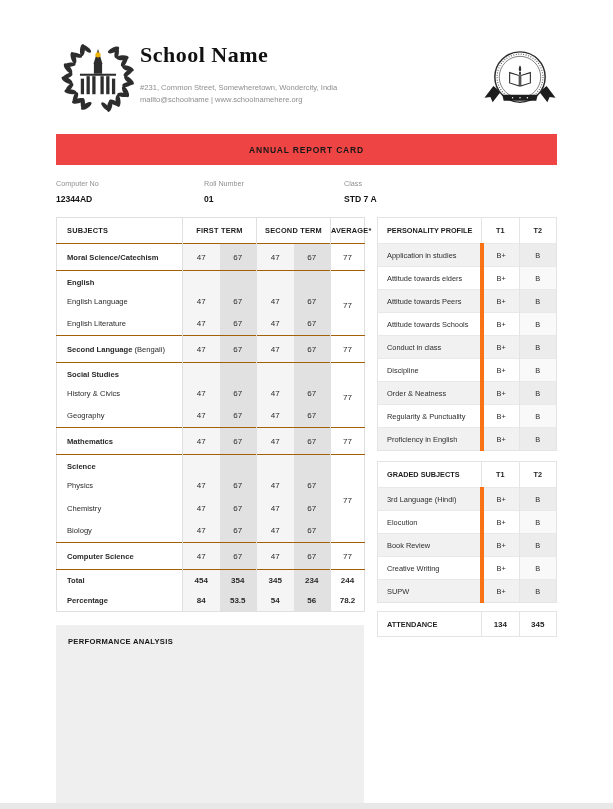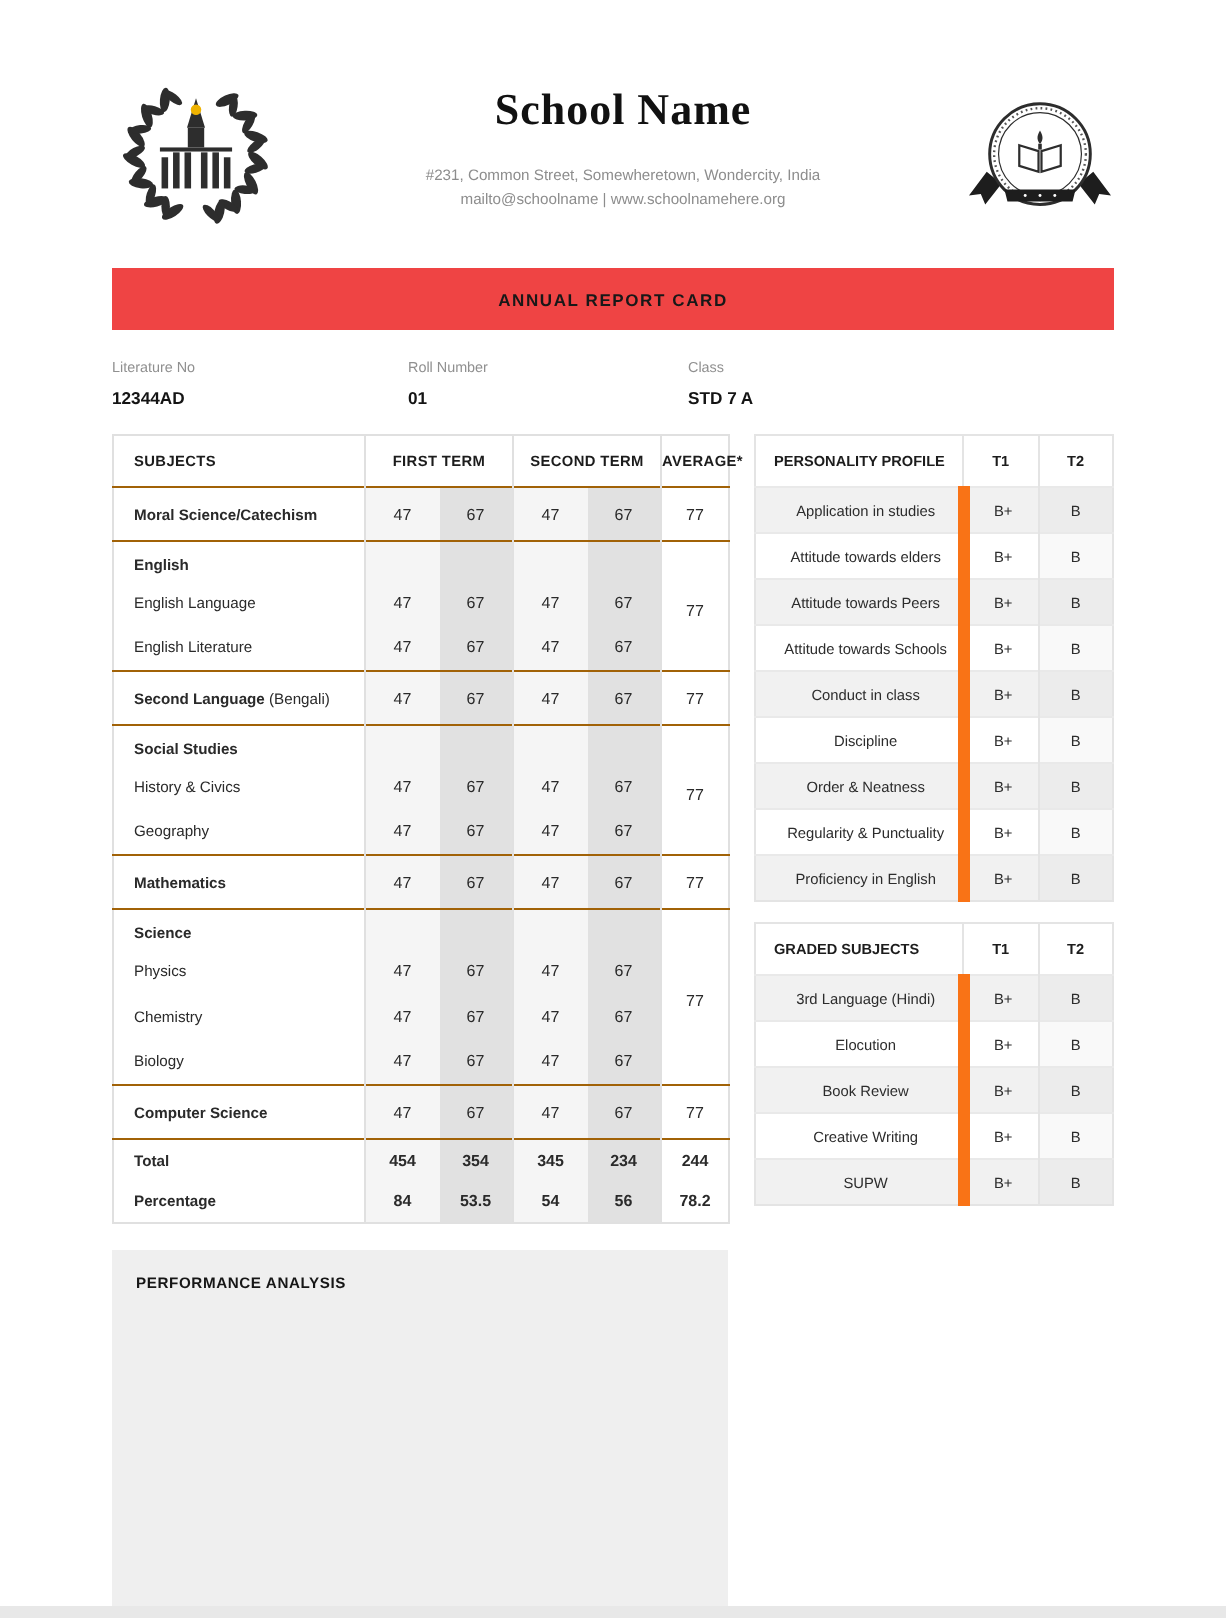--- a/index.html
+++ b/index.html
@@ -4,21 +4,21 @@
 <style>
   * { margin:0; padding:0; box-sizing:border-box; }
   html,body { background:#fff; }
   body { font-family:"Liberation Sans", sans-serif; color:#1f1f1f; }
   .page { position:relative; width:613px; height:809px; background:#fff; overflow:hidden; }
   .content { padding:0 56px; }
 
   
   .header { display:flex; align-items:flex-start; margin-top:36px; }
   .logo-left { width:84px; height:82px; flex:0 0 84px; }
-  .header-center { flex:1; text-align:center; padding-top:6px; }
+  .header-center { flex:1; padding-top:6px; }
   .school-name { font-family:"Liberation Serif", serif; font-weight:bold; font-size:22px; letter-spacing:0.5px; color:#111; }
   .address-line { margin-top:14px; font-size:7.6px; color:#8d8d8d; line-height:12px; }
   .contact-line { font-size:7.6px; color:#8d8d8d; line-height:12px; }
   .logo-right { width:74px; height:80px; flex:0 0 74px; margin-top:4px; }
 
   .banner { margin-top:14px; height:31px; background:#ef4444; display:flex; align-items:center; justify-content:center; }
   .banner span { font-size:8.5px; font-weight:bold; letter-spacing:0.8px; color:#181818; }
 
   
   .student-row { display:flex; margin-top:14px; }
@@ -60,21 +60,21 @@
 
   
   .side-table { width:100%; border:1px solid #e4e4e4; table-layout:fixed; }
   .side-table col.s-label { width:103px; }
   .side-table col.s-t { width:37px; }
   .side-table th { font-size:7.3px; font-weight:bold; color:#1c1c1c; height:26px; }
   .side-table th.s-h-label { text-align:left; padding-left:9px; border-right:1px solid #e4e4e4; }
   .side-table th.s-h-t { text-align:center; border-right:1px solid #e4e4e4; }
   .side-table th.s-h-t:last-child, .side-table td.s-c-t2 { border-right:none; }
   .side-table td { font-size:7.4px; color:#2c2c2c; height:23px; vertical-align:middle; border-top:1px solid #e9e9e9; }
-  .side-table td.s-c-label { padding-left:9px; border-right:6px solid #f97316;text-align:center; }
+  .side-table td.s-c-label { padding-left:9px; border-right:4px solid #f97316; }
   .side-table td.s-c-t1, .side-table td.s-c-t2 { text-align:center; }
   .side-table td.s-c-t1 { border-right:1px solid #e4e4e4; }
   .side-table tr.zebra td { background:#f1f1f1; }
   .side-table td.s-c-t2 { background:rgba(0,0,0,0.025); }
   .side-table tr.zebra td.s-c-t2 { background:#ececec; }
   .gap { height:10px; }
 
   
   .attendance-table { width:100%; border:1px solid #e4e4e4; table-layout:fixed; }
   .attendance-table col.s-label { width:103px; }
@@ -182,21 +182,21 @@
         </svg>
       </div>
     </div>
 
     <div class="banner">
       <span>ANNUAL REPORT CARD</span>
     </div>
 
     <div class="student-row">
         <div class="student-field sf-admission">
-          <div class="fl">Literature No</div>
+          <div class="fl">Computer No</div>
           <div class="fv">12344AD</div>
         </div>
         <div class="student-field sf-roll">
           <div class="fl">Roll Number</div>
           <div class="fv">01</div>
         </div>
         <div class="student-field sf-class">
           <div class="fl">Class</div>
           <div class="fv">STD 7 A</div>
         </div>
@@ -453,20 +453,34 @@
               <tr class="zebra">
                 <td class="s-c-label">SUPW</td>
                 <td class="s-c-t1">B+</td>
                 <td class="s-c-t2">B</td>
               </tr>
             </tbody>
         </table>
 
         <div class="gap" style="height:8px;"></div>
 
+        <table class="attendance-table">
+          <colgroup>
+              <col class="s-label">
+              <col class="s-t">
+              <col class="s-t">
+            </colgroup>
+          <tbody>
+            <tr>
+              <td class="att-label">ATTENDANCE</td>
+              <td class="att-val att-v1">134</td>
+              <td class="att-val">345</td>
+            </tr>
+          </tbody>
+        </table>
 
         <div class="gap"></div>
 
       </div>
     </div>
   </div>
 
 
   <div class="page-bottom-strip"></div>
 </div>

